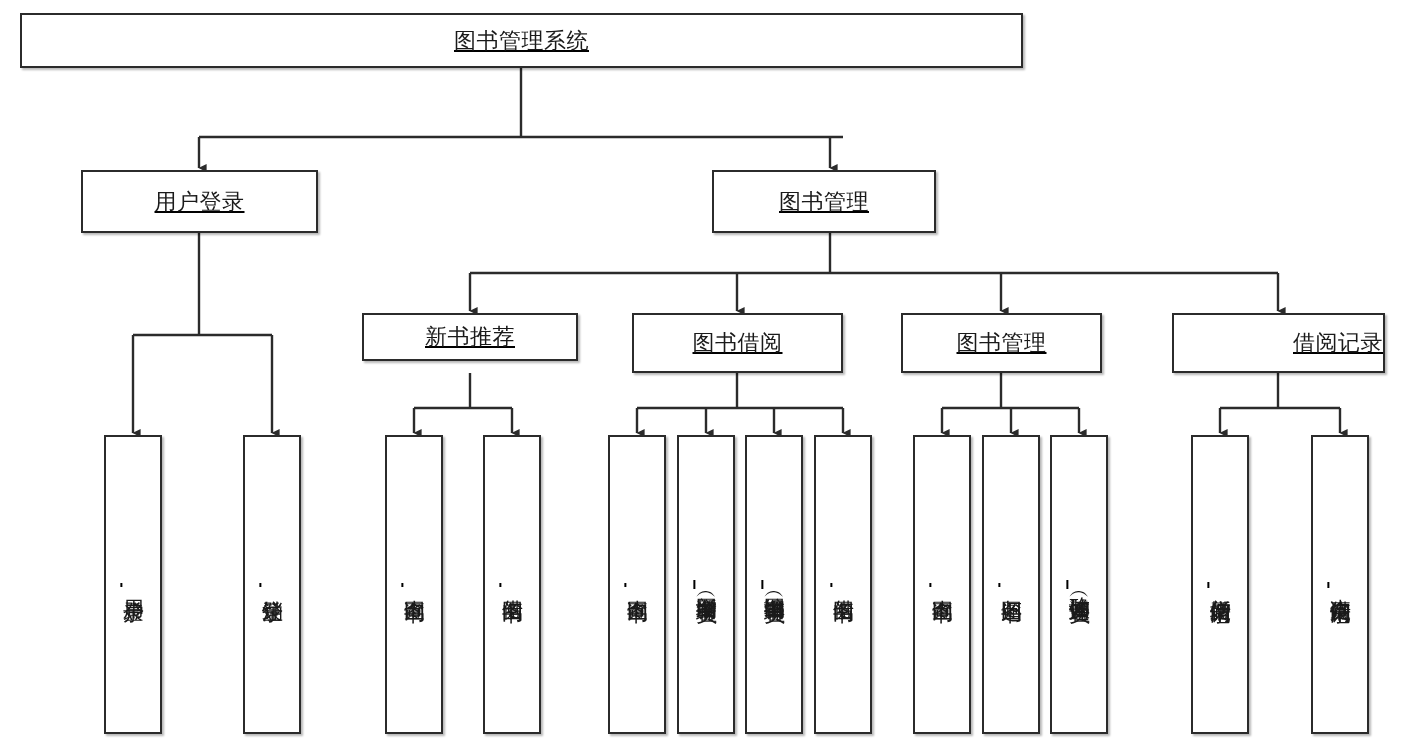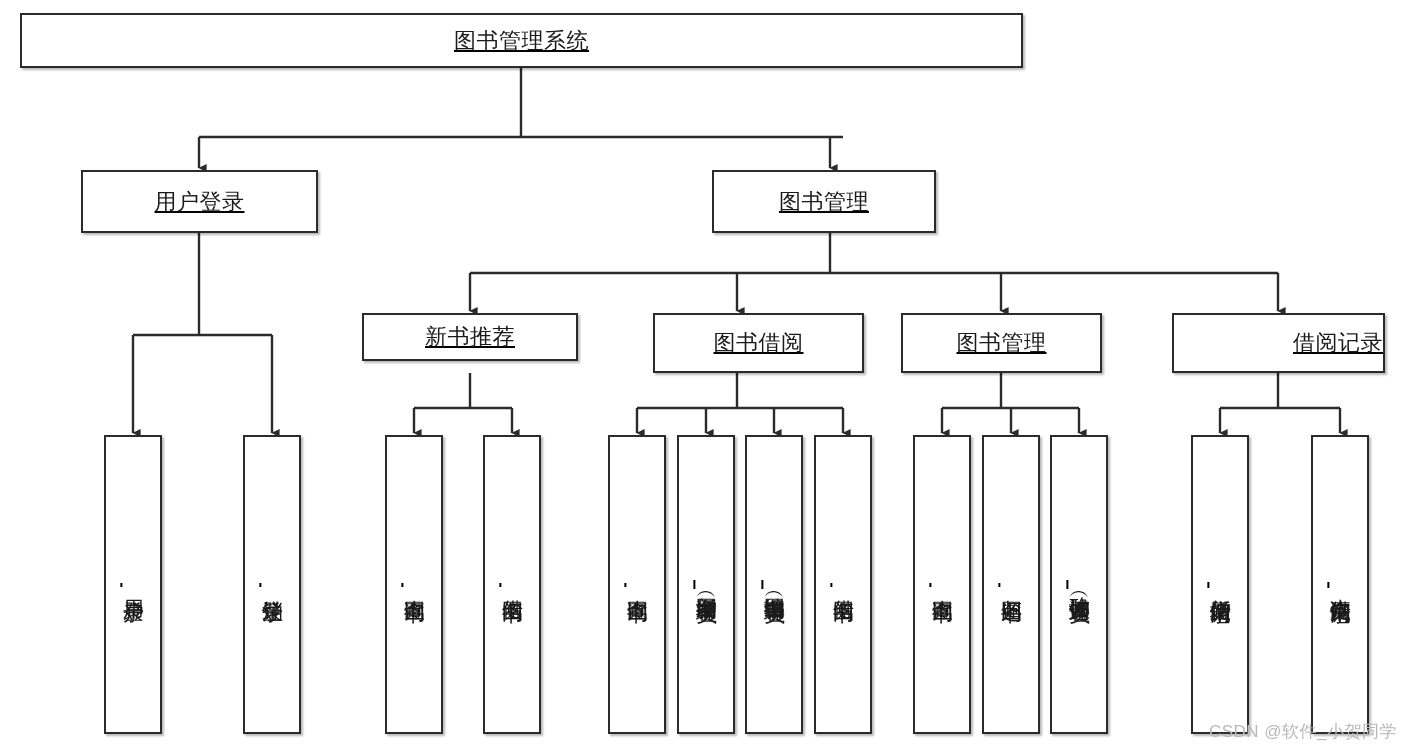--- a/index.html
+++ b/index.html
@@ -123,21 +123,21 @@
       </div>
       <div class="node-box" style="left: 81px; top: 170px; width: 237px; height: 63px;">
         <span class="node-label-h">用户登录</span>
       </div>
       <div class="node-box" style="left: 712px; top: 170px; width: 224px; height: 63px;">
         <span class="node-label-h">图书管理</span>
       </div>
       <div class="node-box" style="left: 362px; top: 313px; width: 216px; height: 48px;">
         <span class="node-label-h">新书推荐</span>
       </div>
-      <div class="node-box" style="left: 632px; top: 313px; width: 211px; height: 60px; margin-left: 21px;">
+      <div class="node-box" style="left: 632px; top: 313px; width: 211px; height: 60px;">
         <span class="node-label-h">图书借阅</span>
       </div>
       <div class="node-box" style="left: 901px; top: 313px; width: 201px; height: 60px;">
         <span class="node-label-h">图书管理</span>
       </div>
       <div class="node-box" style="left: 1172px; top: 313px; width: 213px; height: 60px; justify-content: flex-end;">
         <span class="node-label-h">借阅记录</span>
       </div>
       <div class="node-box" style="left: 104px; top: 435px; width: 58px; height: 299px;">
         <span class="node-label-v">用户登录</span>
@@ -173,15 +173,14 @@
         <span class="node-label-v">确认归还（管理员）</span>
       </div>
       <div class="node-box" style="left: 1191px; top: 435px; width: 58px; height: 299px;">
         <span class="node-label-v">新增借阅记录</span>
       </div>
       <div class="node-box" style="left: 1311px; top: 435px; width: 58px; height: 299px;">
         <span class="node-label-v">查询借阅记录</span>
       </div>
     </div>
 
-  <div id="watermark">CSDN @软件_小贺同学</div>
 
 </div>
 
 </body></html>

